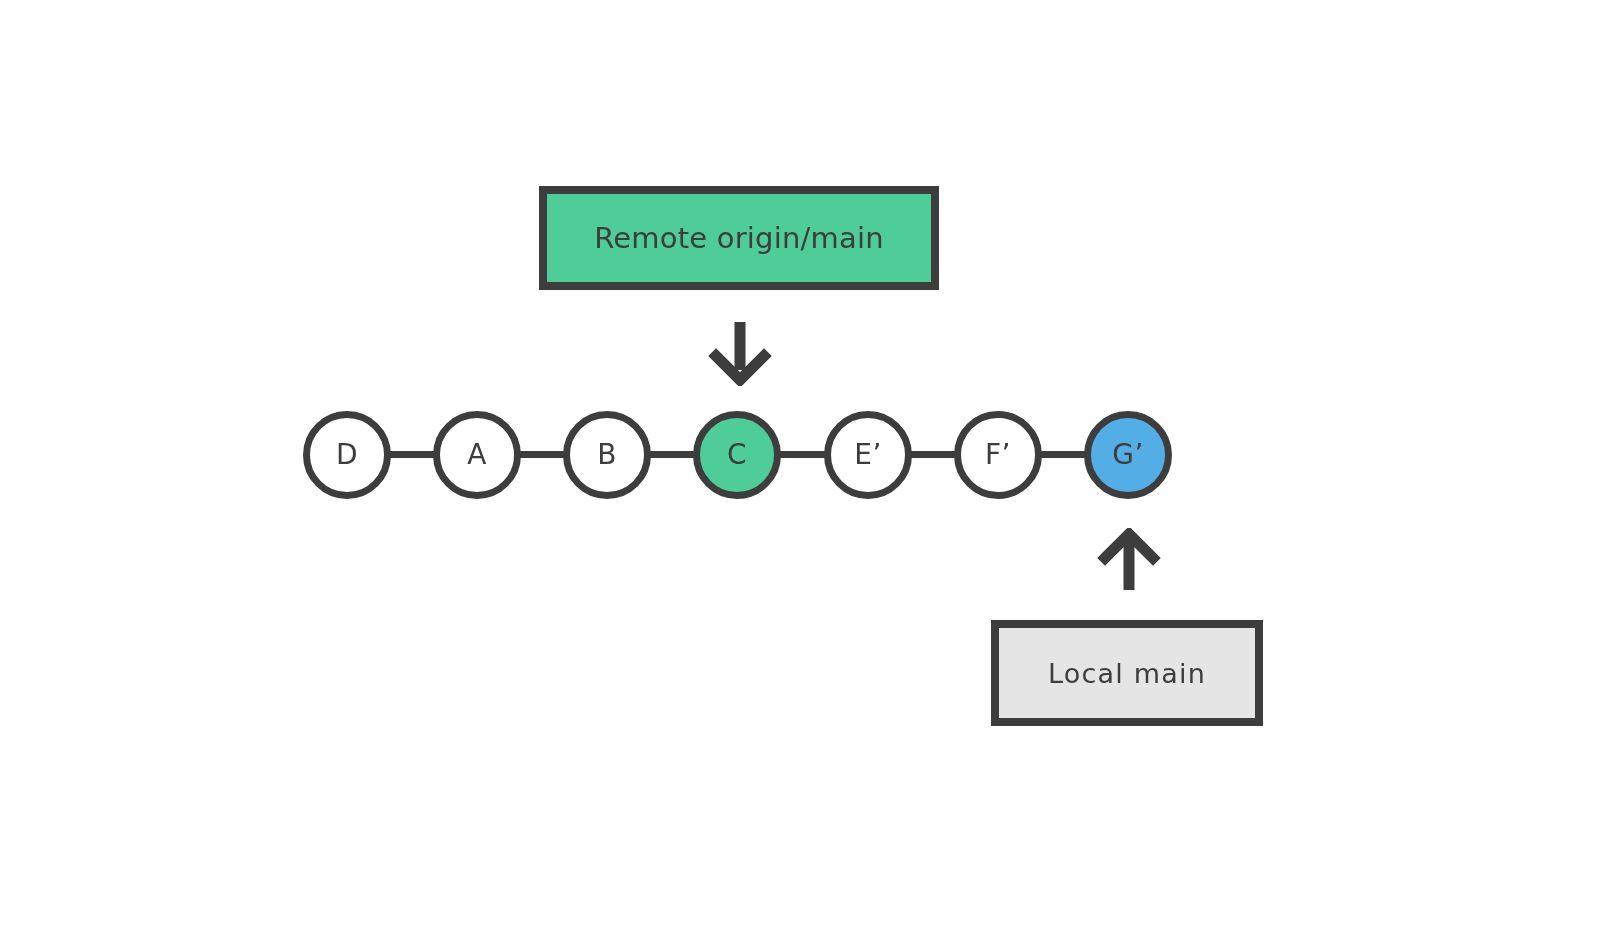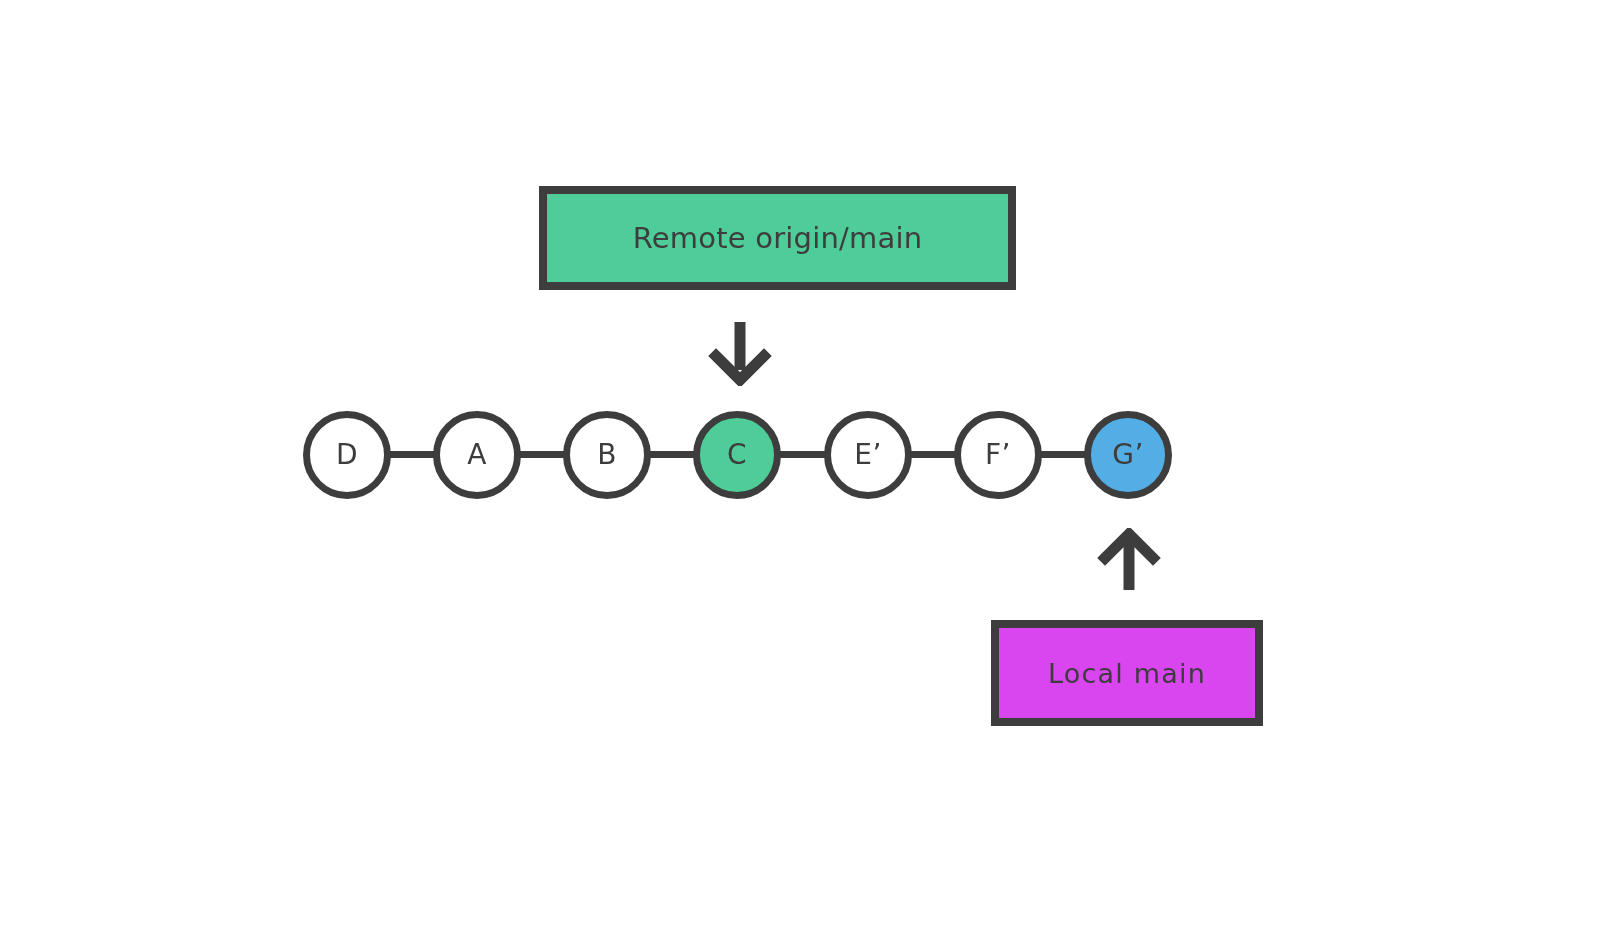--- a/index.html
+++ b/index.html
@@ -35,31 +35,31 @@
   .label-box .box-text {
     color: #3d3d3d;
     font-size: 29px;
     letter-spacing: 0.2px;
     white-space: nowrap;
   }
 
   #remote-box {
     left: 539px;
     top: 186px;
-    width: 477px;
+    width: 400px;
     height: 104px;
     background: #4ecd99;
   }
 
   #local-box {
     left: 991px;
     top: 620px;
     width: 272px;
     height: 106px;
-    background: #d946ef;
+    background: #e5e5e5;
   }
   #local-box .box-text {
     font-size: 27px;
     letter-spacing: 1.2px;
   }
 
   
   .commit-node {
     position: absolute;
     box-sizing: border-box;

